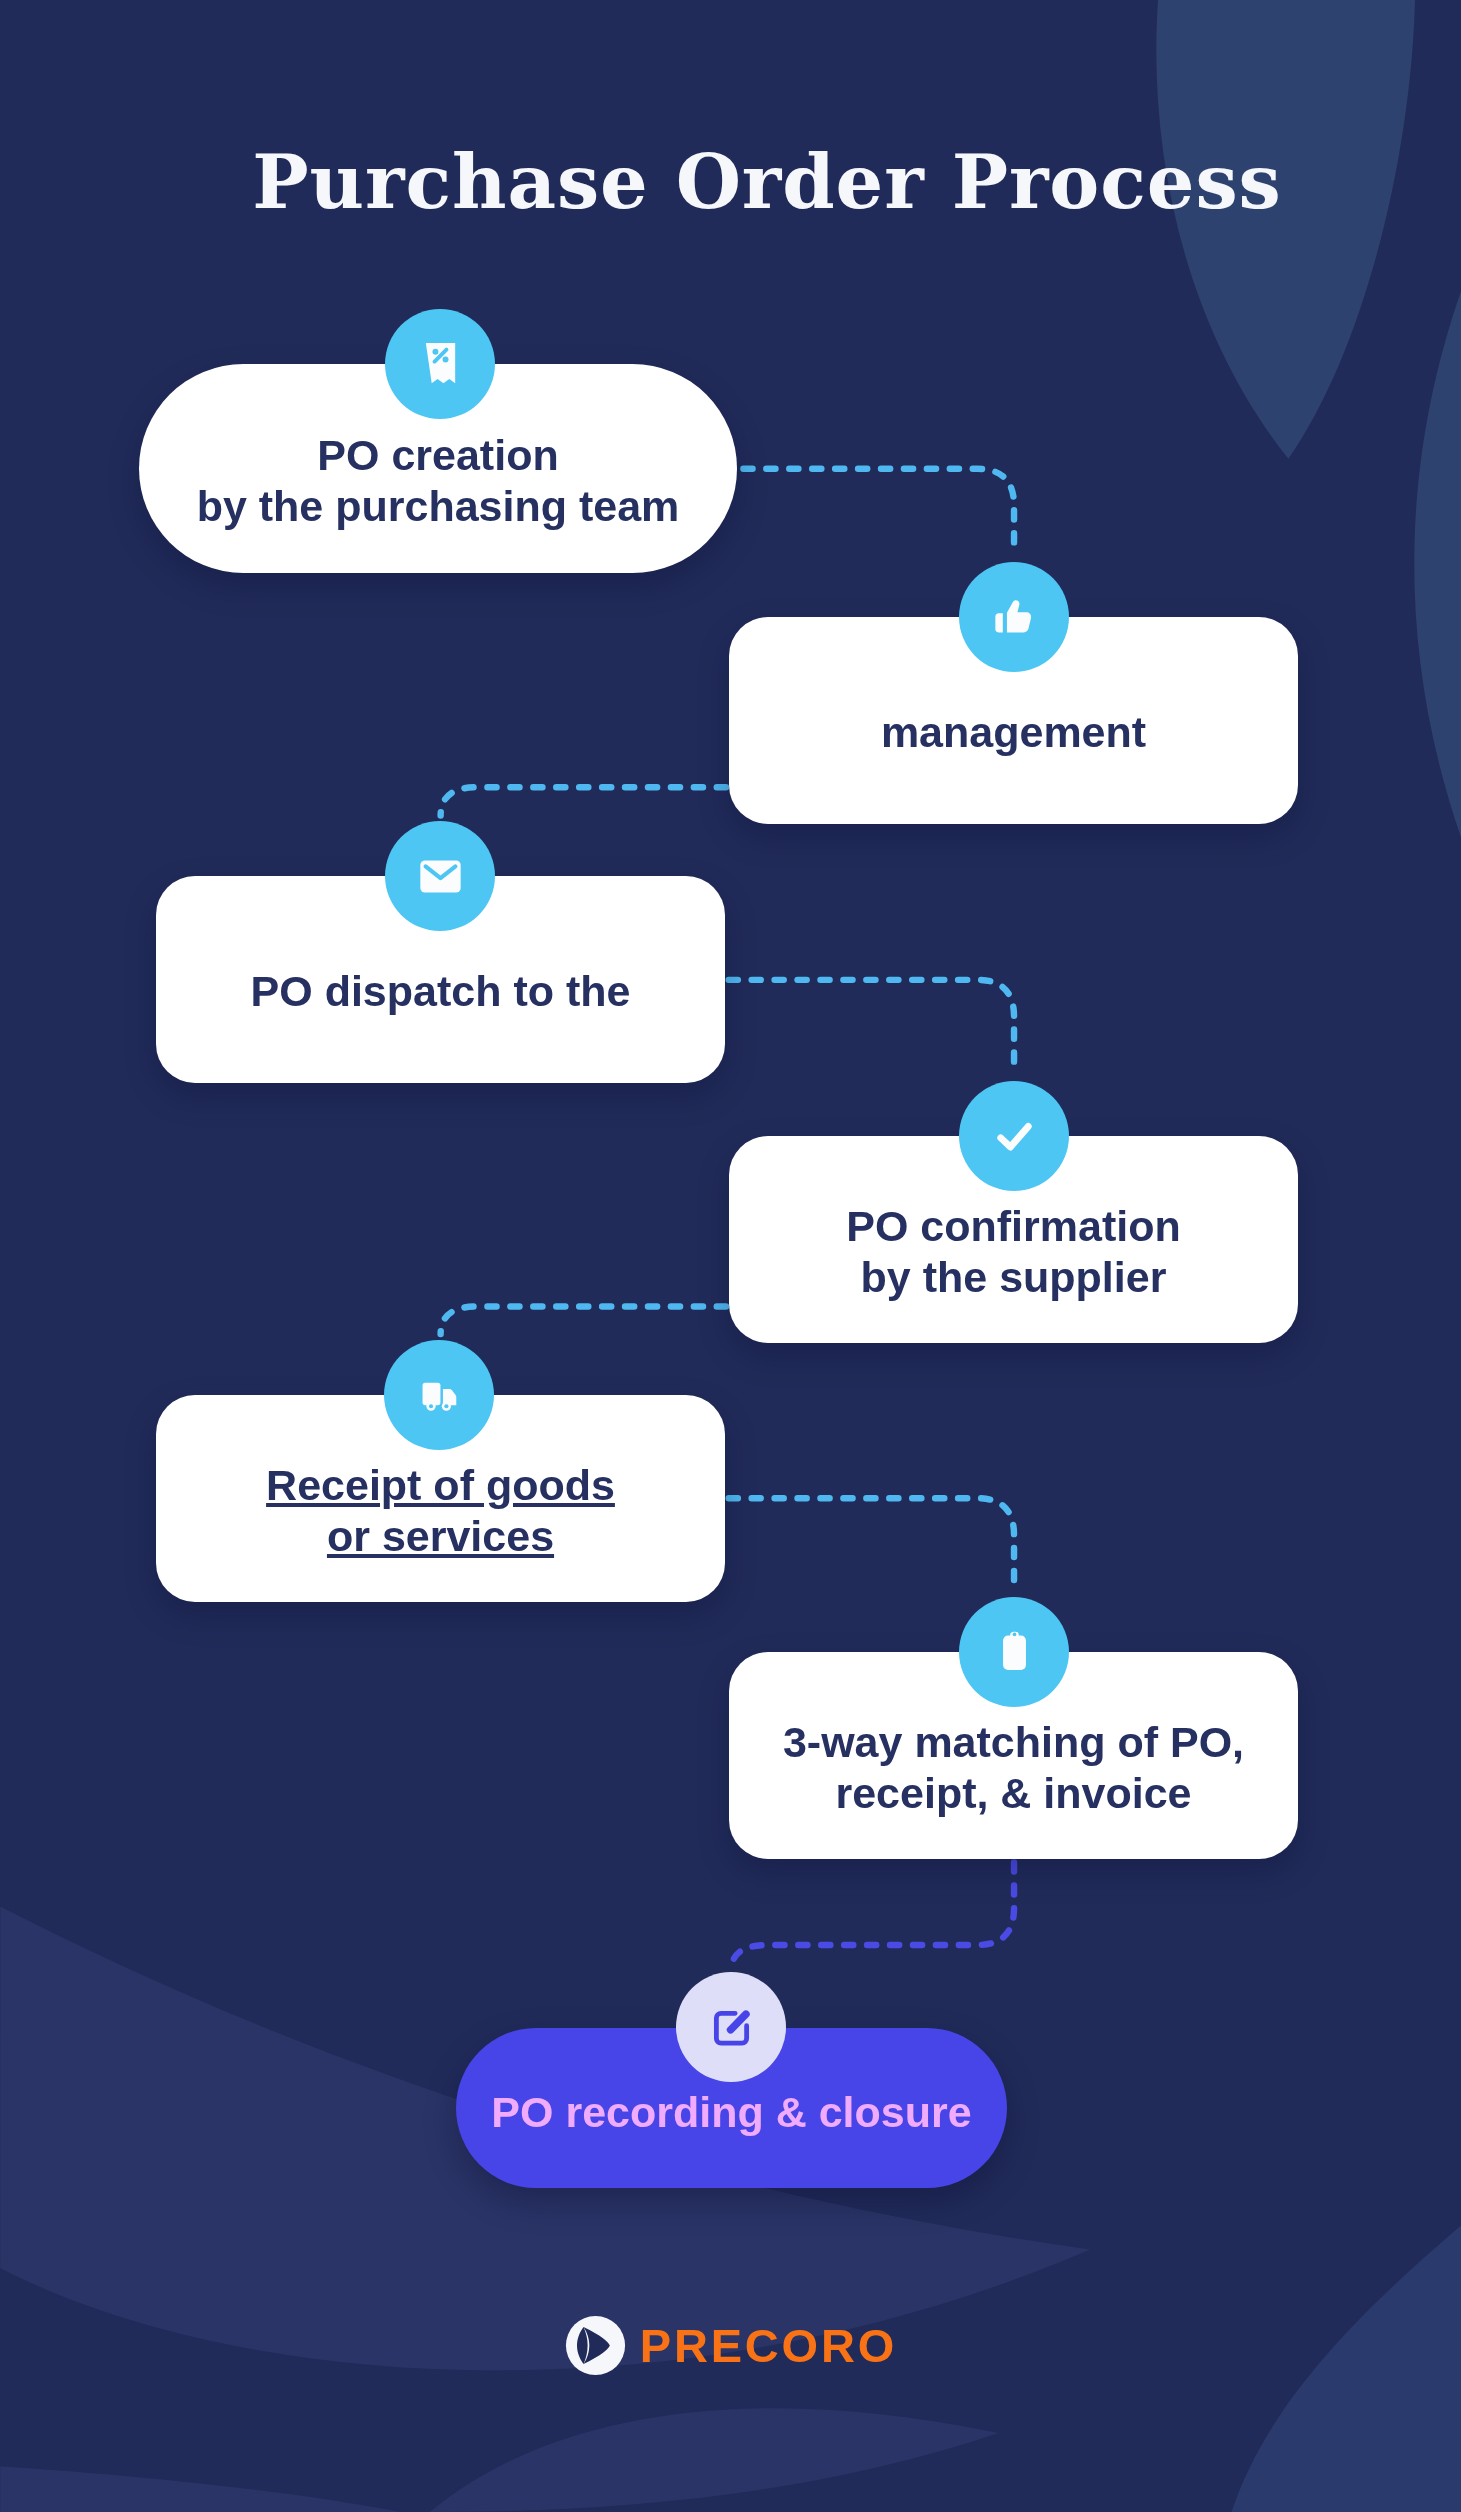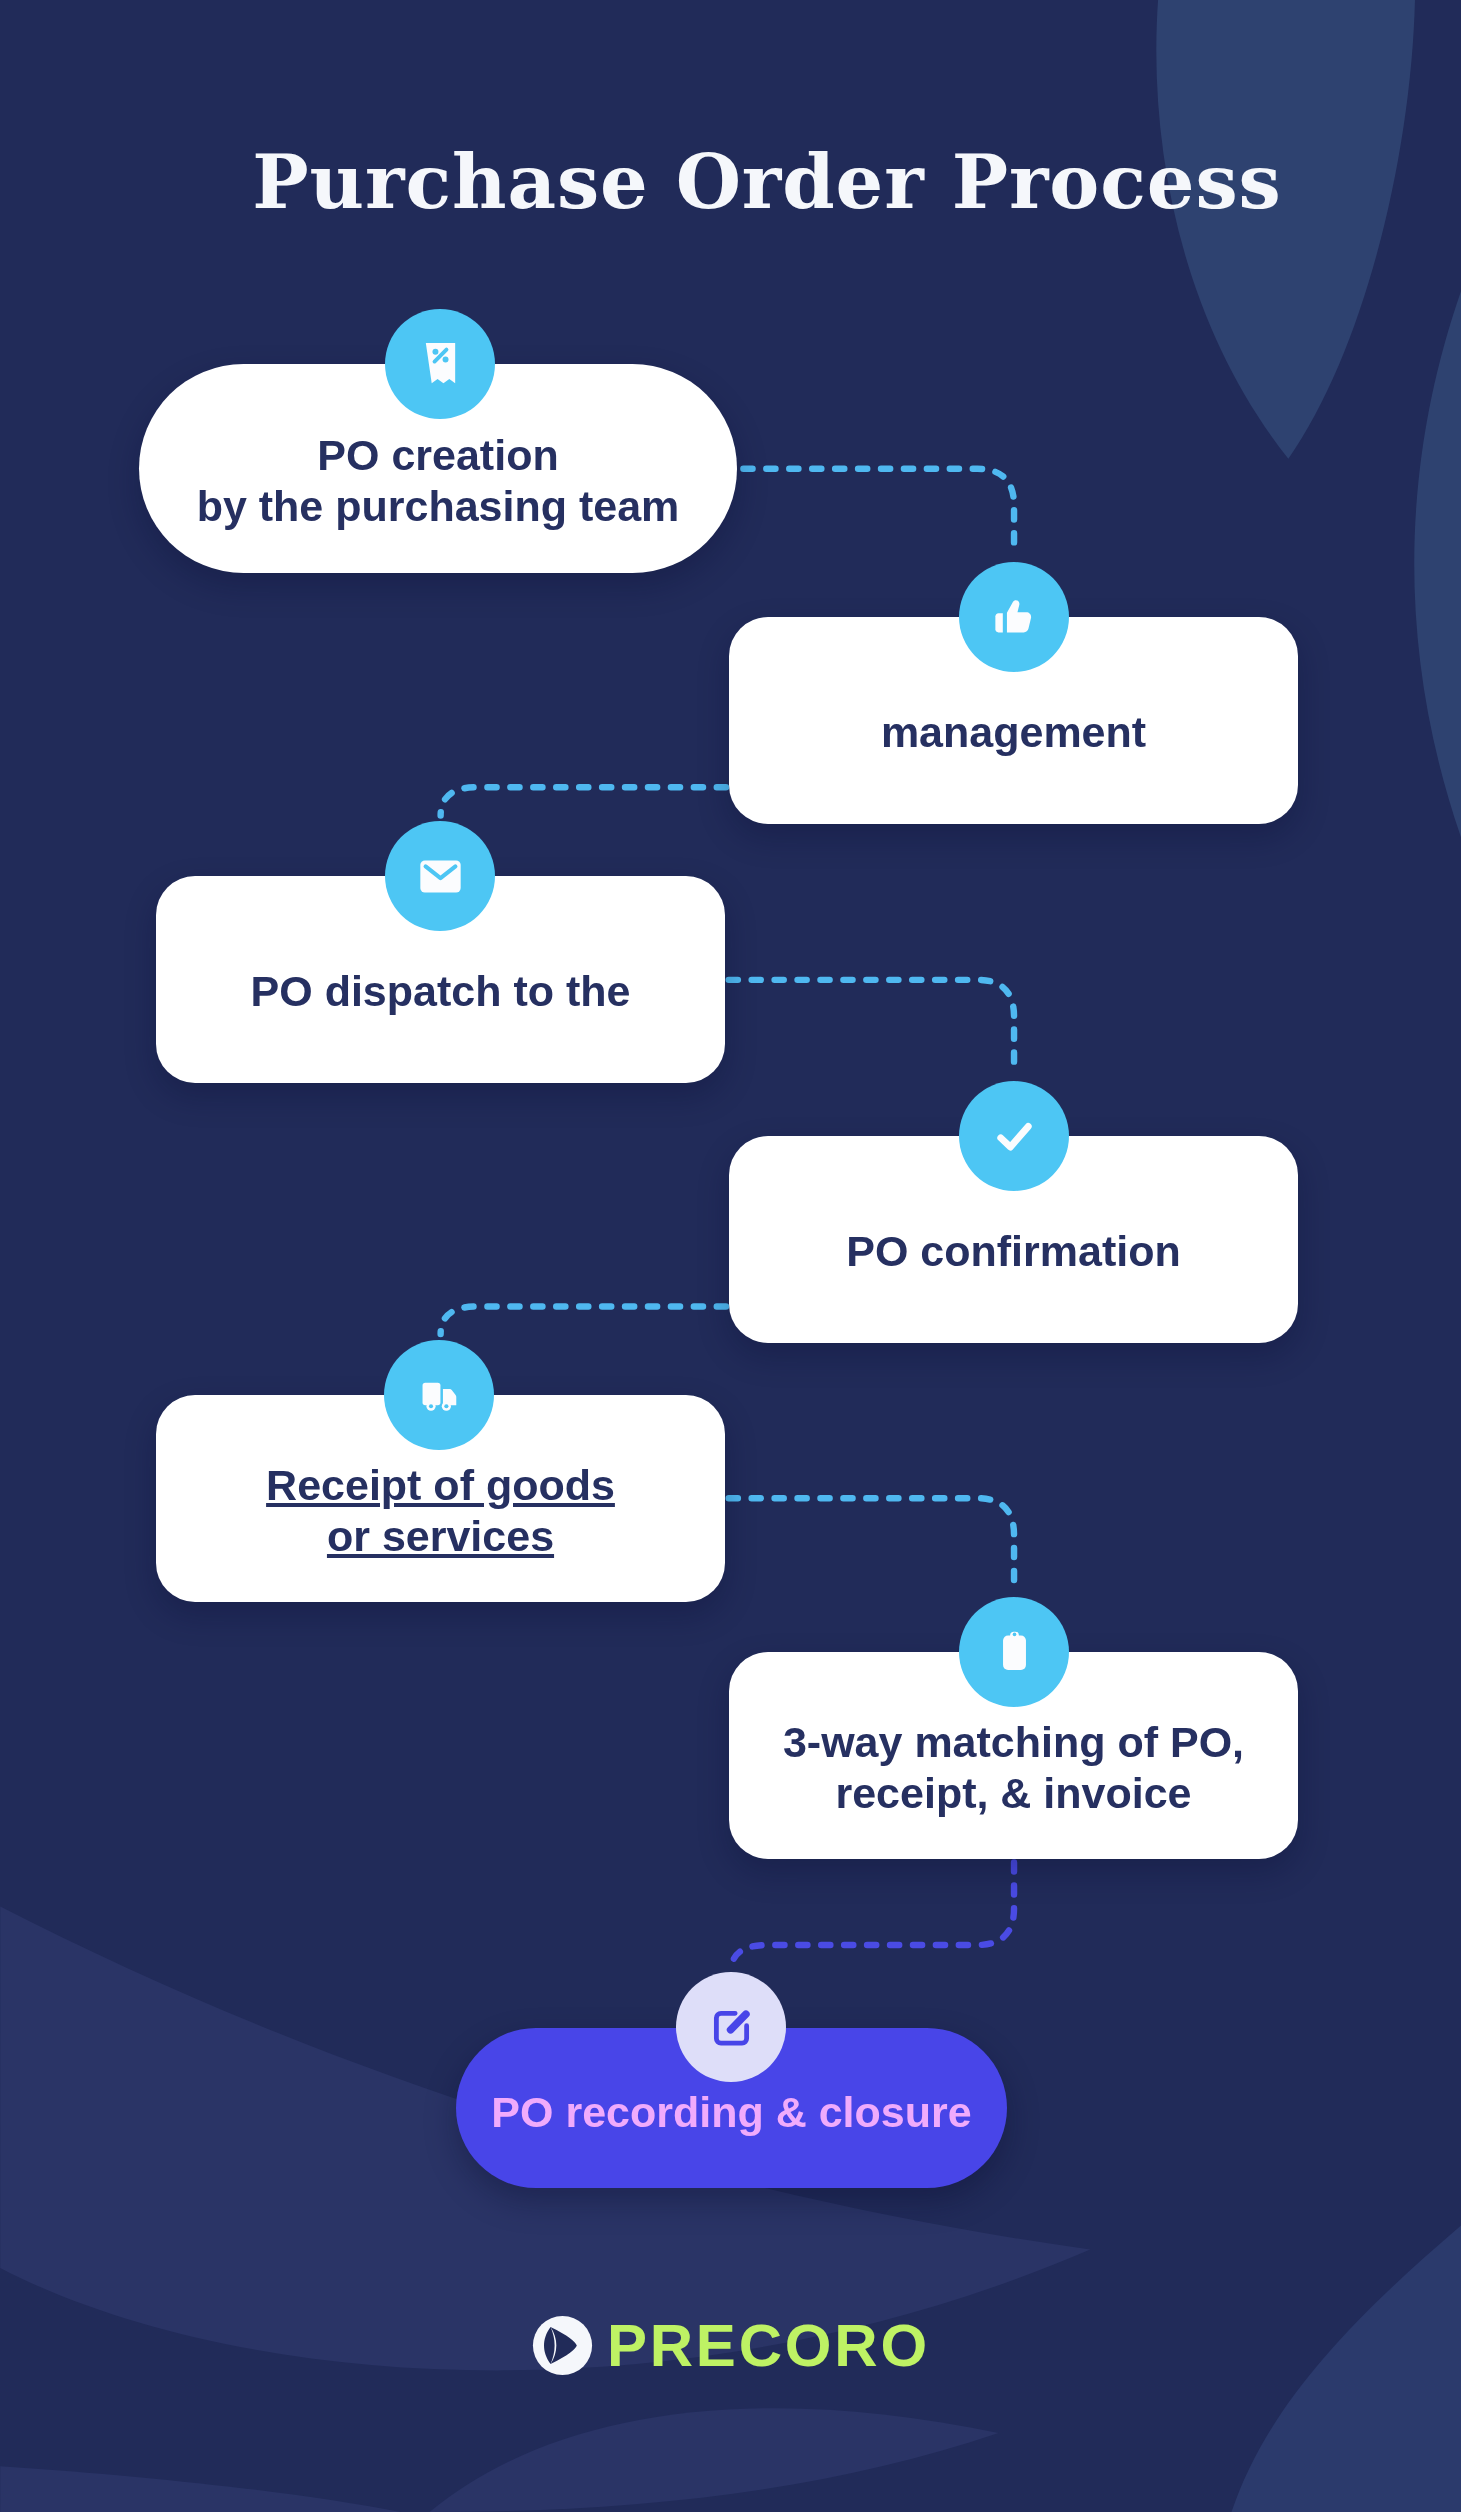--- a/index.html
+++ b/index.html
@@ -61,21 +61,21 @@
   .i4{left:959px;top:1081px;}
   .i5{left:384px;top:1340px;}
   .i6{left:959px;top:1597px;}
   .i7{left:676px;top:1972px;background:#DEDEF9;}
 
   .footer-logo{
     position:absolute;left:0;top:2309px;width:1462px;height:73px;
     display:flex;align-items:center;justify-content:center;gap:13.8px;
   }
   .logo-text{
-    color:#bef264;font-weight:bold;font-size:60px;letter-spacing:2.8px;
+    color:#f97316;font-weight:bold;font-size:47px;letter-spacing:2.8px;
   }
 </style>
 </head>
 <body>
 
 <div id="canvas">
 
   <svg class="layer" viewBox="0 0 1593 2738" aria-hidden="true">
     <path class="petal" d="M 1262 0 C 1250 172 1294 362 1404 500 C 1490 376 1538 162 1542 0 Z"></path>
     <path class="petal" d="M 1593 315 C 1528 500 1520 705 1593 915 Z"></path>
@@ -124,20 +124,21 @@
   </div>
   <div class="icon-badge i3">
     <svg viewBox="0 0 24 24">
       <rect x="3.2" y="5" width="17.6" height="14" rx="2" fill="#FBFCFE"></rect>
       <path d="M5.5 7.6 L12 12.7 L18.5 7.6" fill="none" stroke="#4DC6F4" stroke-width="1.8" stroke-linecap="round" stroke-linejoin="round"></path>
     </svg>
   </div>
 
   <div class="step-box b4">
     <span>PO confirmation</span>
+    <span>by the supplier</span>
   </div>
   <div class="icon-badge i4">
     <svg viewBox="0 0 24 24">
       <path d="M6 12.6 L10.2 16.6 L18 7.6" fill="none" stroke="#FBFCFE" stroke-width="3" stroke-linecap="round" stroke-linejoin="round"></path>
     </svg>
   </div>
 
   <div class="step-box b5">
     <span>Receipt of goods</span>
     <span>or services</span>

